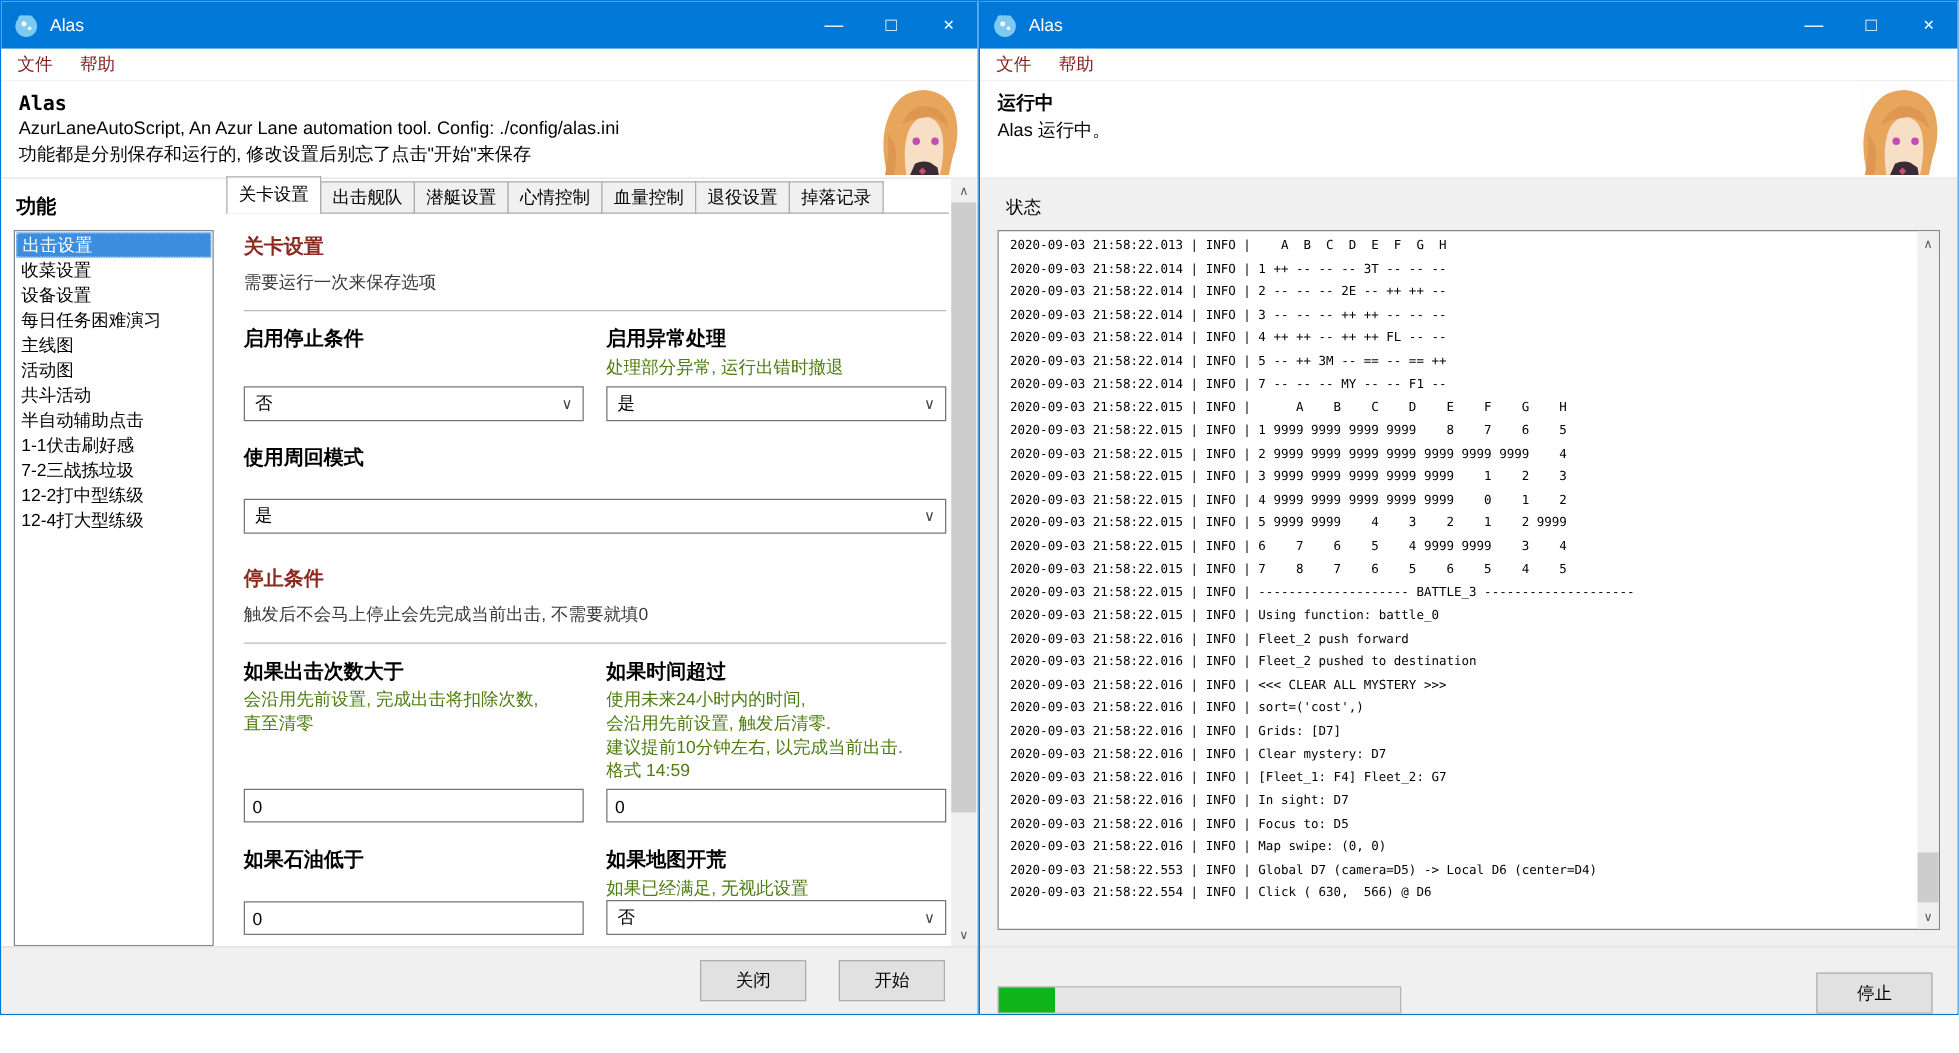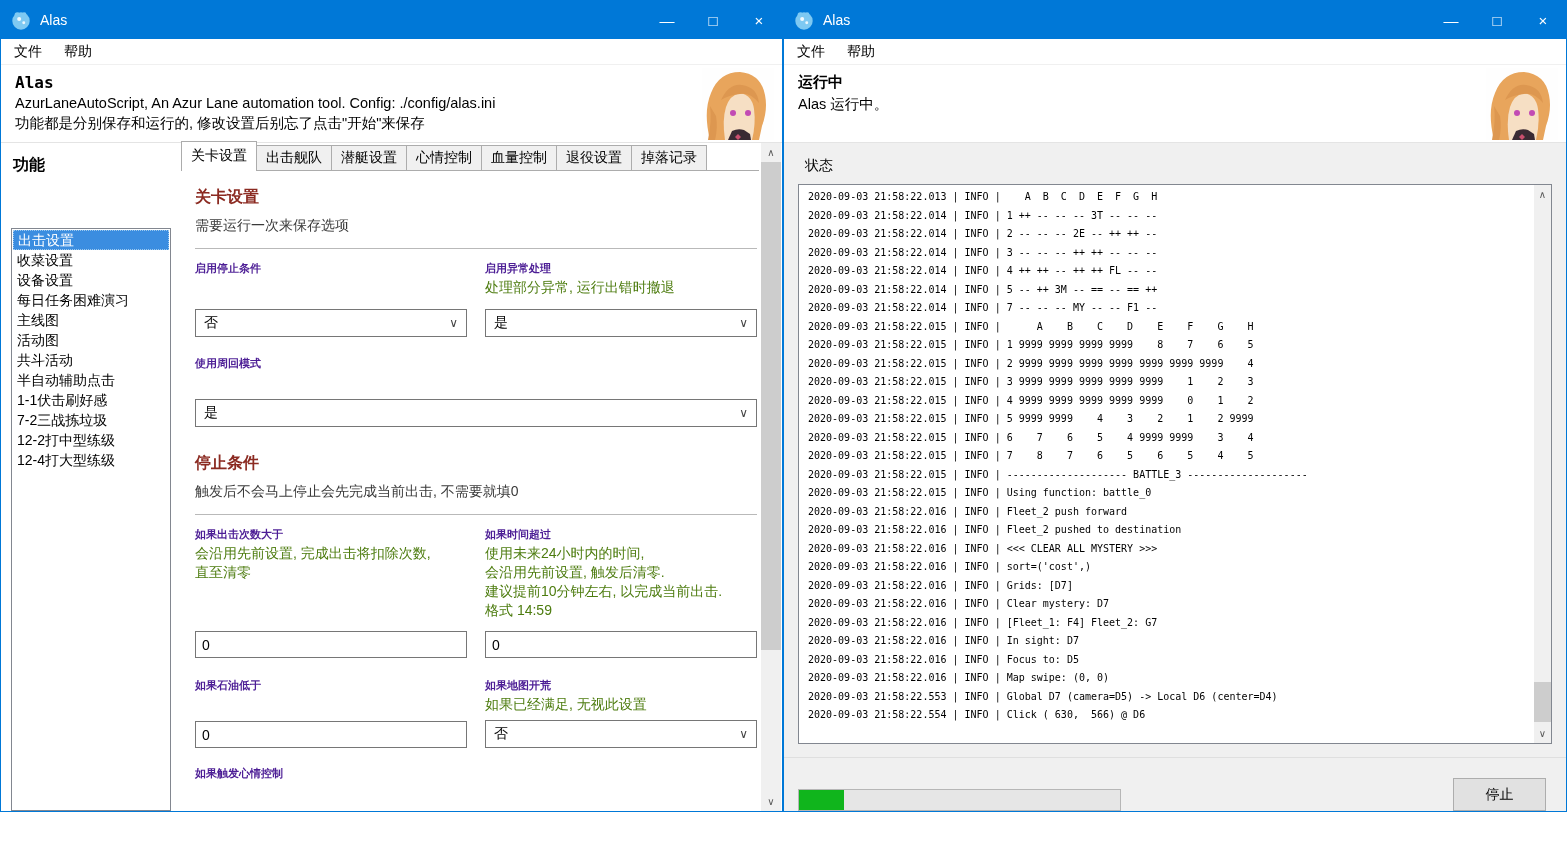--- a/index.html
+++ b/index.html
@@ -11,21 +11,21 @@
 
   
   .titlebar { height:38px; background:#0078d7; color:#fff; display:flex; align-items:center; flex:0 0 auto; }
   .titlebar .logo { width:22px; height:22px; margin:0 8px 0 9px; }
   .titlebar .title { font-size:14px; }
   .titlebar .spacer { flex:1; }
   .caption-btn { width:46px; height:38px; display:flex; align-items:center; justify-content:center; font-size:15px; color:#fff; cursor:default; }
 
   
   .menubar { height:26px; background:#fff; display:flex; align-items:center; font-size:14px; flex:0 0 auto; border-bottom:1px solid #f0f0f0; }
-  .menu-item { padding:18px 9px; margin-left:4px; color:#000000;text-align:center; }
+  .menu-item { padding:18px 9px; margin-left:4px; color:#7f1d1d;text-align:center; }
 
   
   .app-header { height:78px; background:#fff; position:relative; padding:8px 14px 0 14px; border-bottom:1px solid #e4e4e4; flex:0 0 auto; }
   .app-header .h-title { font-family:"DejaVu Sans Mono", monospace; font-weight:bold; font-size:16px; color:#000; }
   .app-header .h-line { font-size:14.5px; color:#000; margin-top:3px; }
   .avatar { position:absolute; top:3px; right:8px; width:72px; height:72px; }
 
   
   .body-left { flex:1; display:flex; background:#fff; min-height:0; }
   .side-col { width:170px; padding:10px 0 0 10px; flex:0 0 auto; display:flex; flex-direction:column;justify-content:space-between; }
@@ -39,21 +39,21 @@
   .tabbar::after { content:""; position:absolute; left:0; right:0; bottom:0; height:1px; background:#acacac; }
   .tab { font-size:14px; padding:3px 9px 4px 9px; border:1px solid #acacac; border-bottom:none; background:#f0f0f0; margin-right:-1px; color:#000; position:relative; }
   .tab.active { background:#fff; z-index:2; padding-top:5px; padding-bottom:6px; }
   .panel { flex:1; background:#fff; overflow:hidden; padding:0 2px 0 14px; min-height:0; }
 
   .sec-title { color:#8b2a21; font-weight:bold; font-size:16px; margin-top:16px; }
   .sec-sub { font-size:14px; color:#3a3a3a; margin-top:9px; }
   .hr { border:none; border-top:1px solid #b9b9b9; margin:13px 0 12px 0; }
   .row2 { display:grid; grid-template-columns:1fr 1fr; column-gap:18px; }
   .field { display:flex; flex-direction:column; }
-  .f-label { font-size:11px; font-weight:bold; color:#4c1d95; margin-bottom:2px; }
+  .f-label { font-size:16px; font-weight:bold; color:#000000; margin-bottom:2px; }
   .f-desc { font-size:14px; color:#4d7c0f; white-space:pre-line; line-height:19px; }
   .control { margin-top:auto; }
   .select { height:28px; border:1px solid #767676; background:#fff; display:flex; align-items:center; font-size:14px; padding:0 8px; color:#000; }
   .select .chev { margin-left:auto; color:#444; font-size:12px; }
   .tinput { width:100%; height:27px; border:1px solid #767676; background:#fff; font-size:14px; padding:0 6px; font-family:"Liberation Sans", sans-serif; color:#000; }
   .r1 { min-height:76px; }
   .r2 { min-height:131px; }
   .r3 { min-height:70px; }
 
   
@@ -225,20 +225,24 @@
 
       <div class="scroll-col" style="margin-left:2px;">
         <div class="scroll-btn">∧</div>
         <div class="scroll-track">
           <div class="scroll-thumb" style="top:0; height:488px;"></div>
         </div>
         <div class="scroll-btn">∨</div>
       </div>
     </div>
 
+    <div class="footer left-f">
+      <div class="btn">关闭</div>
+      <div class="btn">开始</div>
+    </div>
   </div>
 
   <div class="window right">
     <div class="titlebar">
       <svg class="logo" viewBox="0 0 24 24">
         <circle cx="12" cy="13" r="9.5" fill="#7ec9f2"></circle>
         <circle cx="8" cy="6.5" r="3" fill="#7ec9f2"></circle>
         <circle cx="15.5" cy="6" r="2.4" fill="#7ec9f2"></circle>
         <circle cx="10" cy="11" r="2.2" fill="#ffffff" opacity="0.9"></circle>
         <circle cx="15" cy="15" r="1.6" fill="#ffffff" opacity="0.85"></circle>

